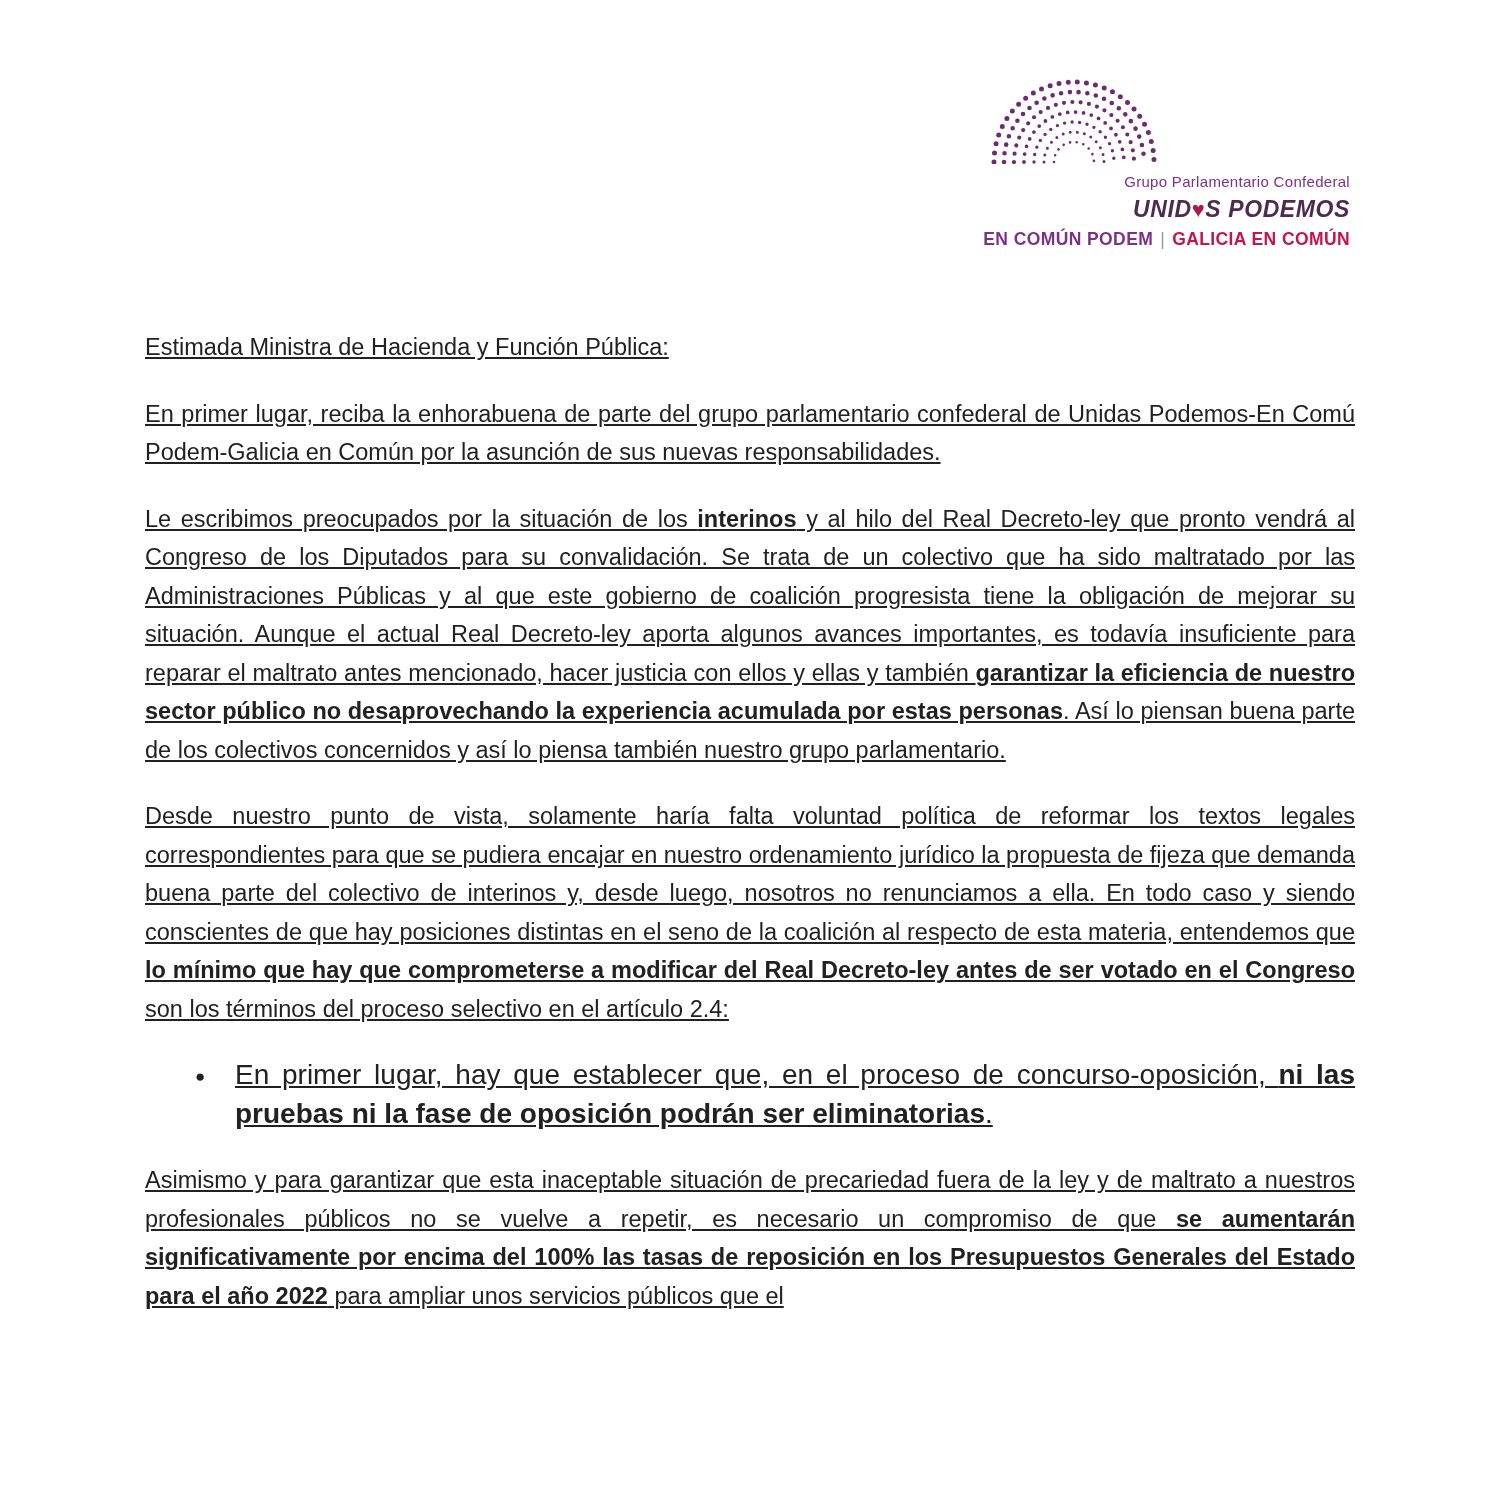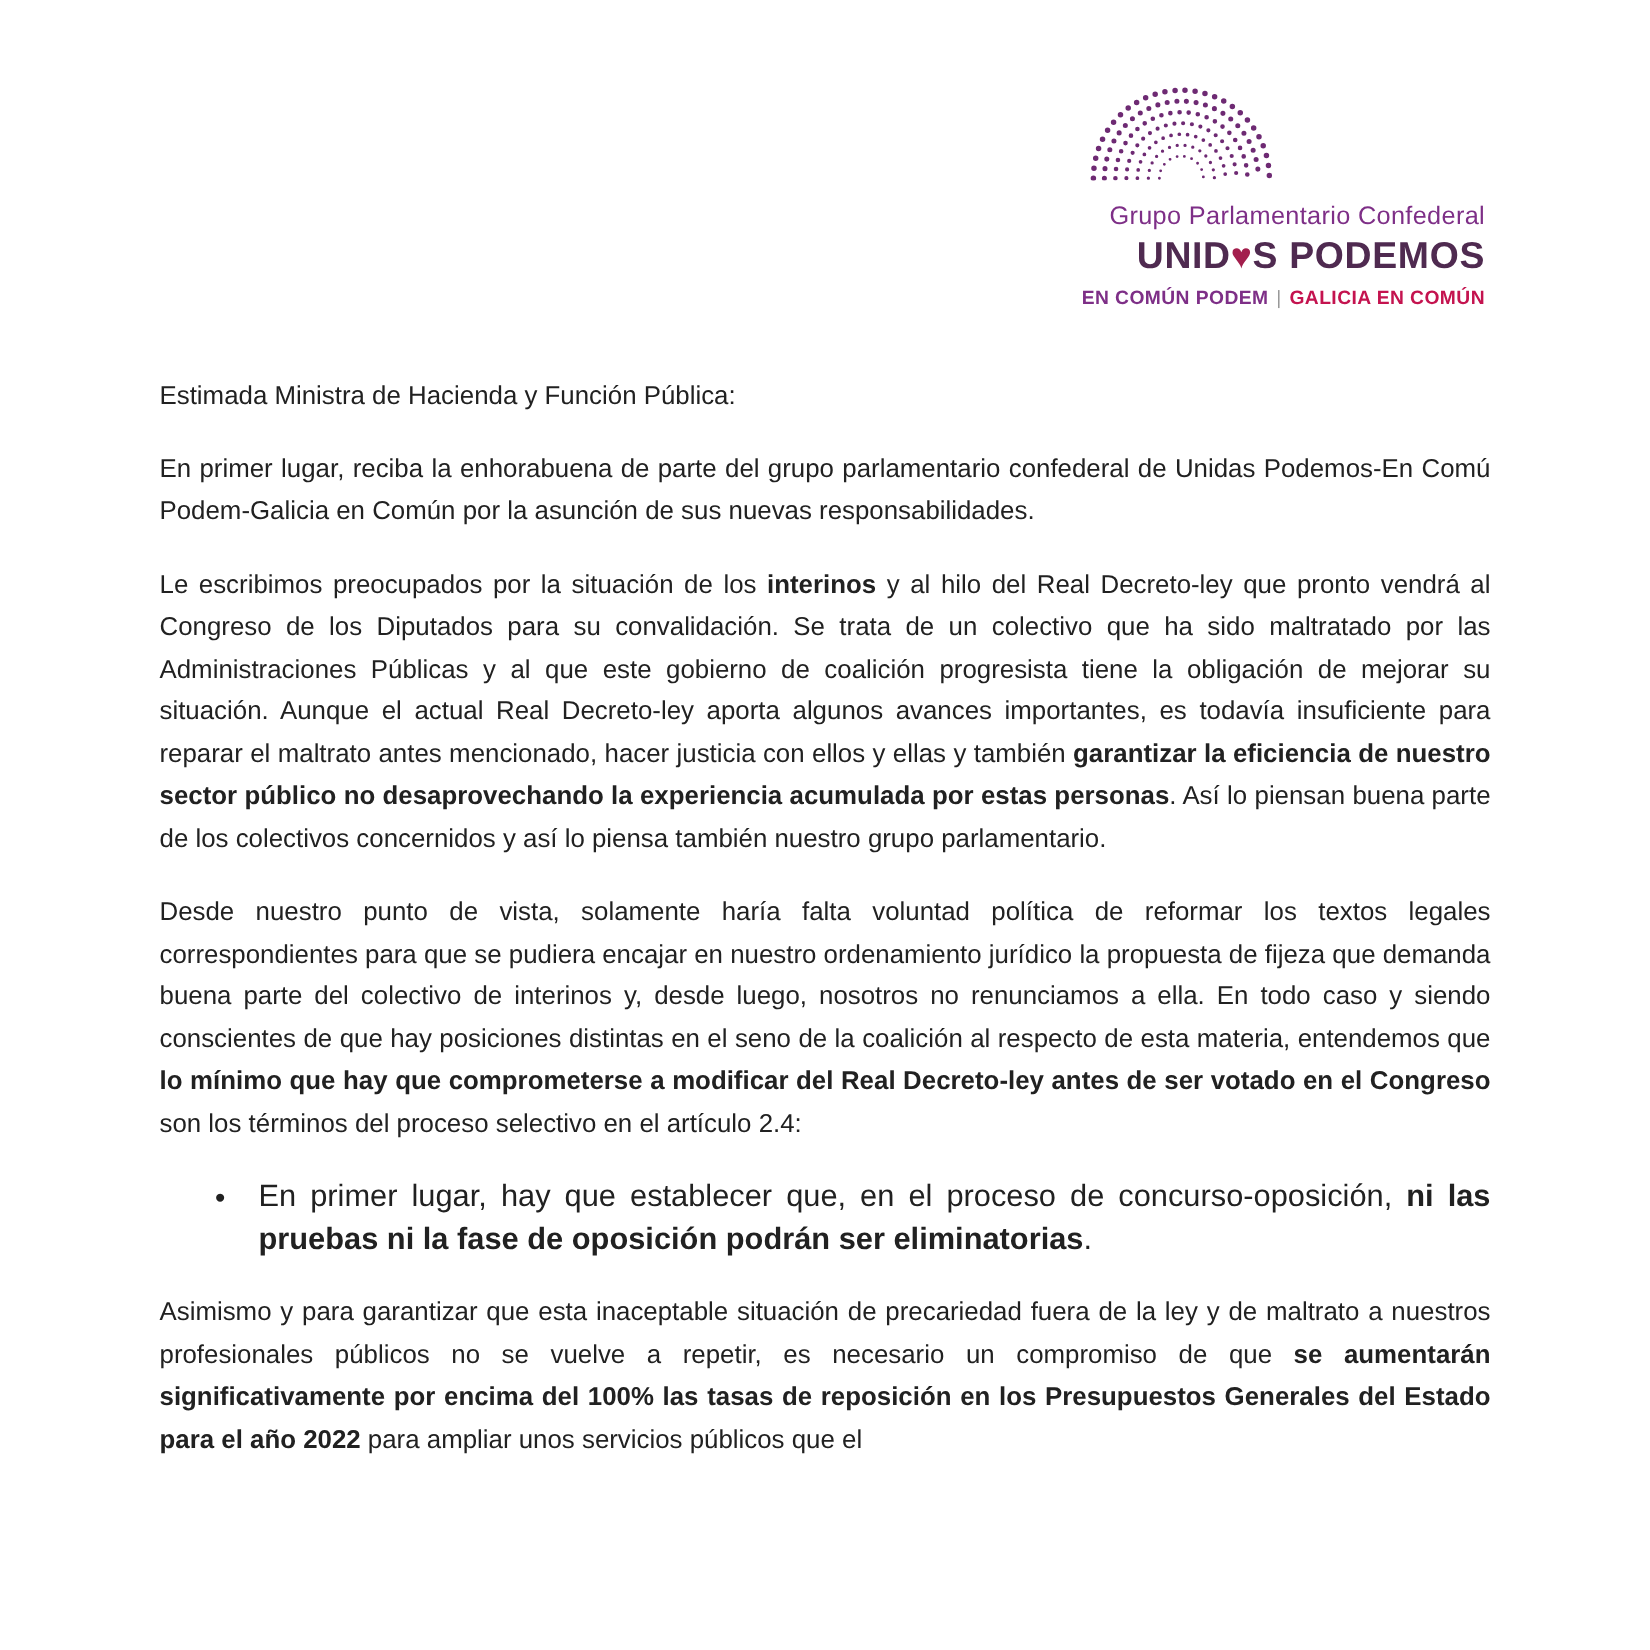--- a/index.html
+++ b/index.html
@@ -25,52 +25,54 @@
     position:absolute;
     top:64px;right:150px;
     width:430px;
     text-align:right;
   }
   .arch-row{line-height:0;}
   .arch{display:inline-block;margin-right:192px;}
   .arch path{stroke:var(--arch);}
   .logo-l1{
     color:var(--purple);
-    font-size:23px;
+    font-size:15px;
     letter-spacing:.3px;
-    margin-top:20px;
+    margin-top:10px;
     line-height:1.1;
   }
   .logo-l2{
     color:var(--plum);
-    font-size:34px;
+    font-size:23px;
     font-weight:700;
     letter-spacing:.6px;
     margin-top:6px;
     line-height:1.1;
     white-space:nowrap;
+    font-style:italic;
   }
   .logo-l2 .heart{color:var(--heart);font-size:.95em;}
   .logo-l3{
     font-size:17.5px;
     font-weight:700;
     letter-spacing:.4px;
     margin-top:8px;
     line-height:1.1;
     white-space:nowrap;
   }
   .logo-l3 .encomu{color:var(--purple);}
   .logo-l3 .sep{color:#999;font-weight:400;margin:0 7px;}
   .logo-l3 .galicia{color:var(--crimson);margin-top:36px;}
 
   
   .content{
     position:absolute;
-    left:145px;top:340px;
+    left:145px;top:328px;
     width:1210px;
+    text-decoration:underline;
   }
   .content p{
     margin:0 0 28px 0;
     font-size:23.5px;
     line-height:38.5px;
     text-align:justify;
     hyphens:none;
   }
   .content .bold{font-weight:700;margin-top:16px;}
   .content ul{

